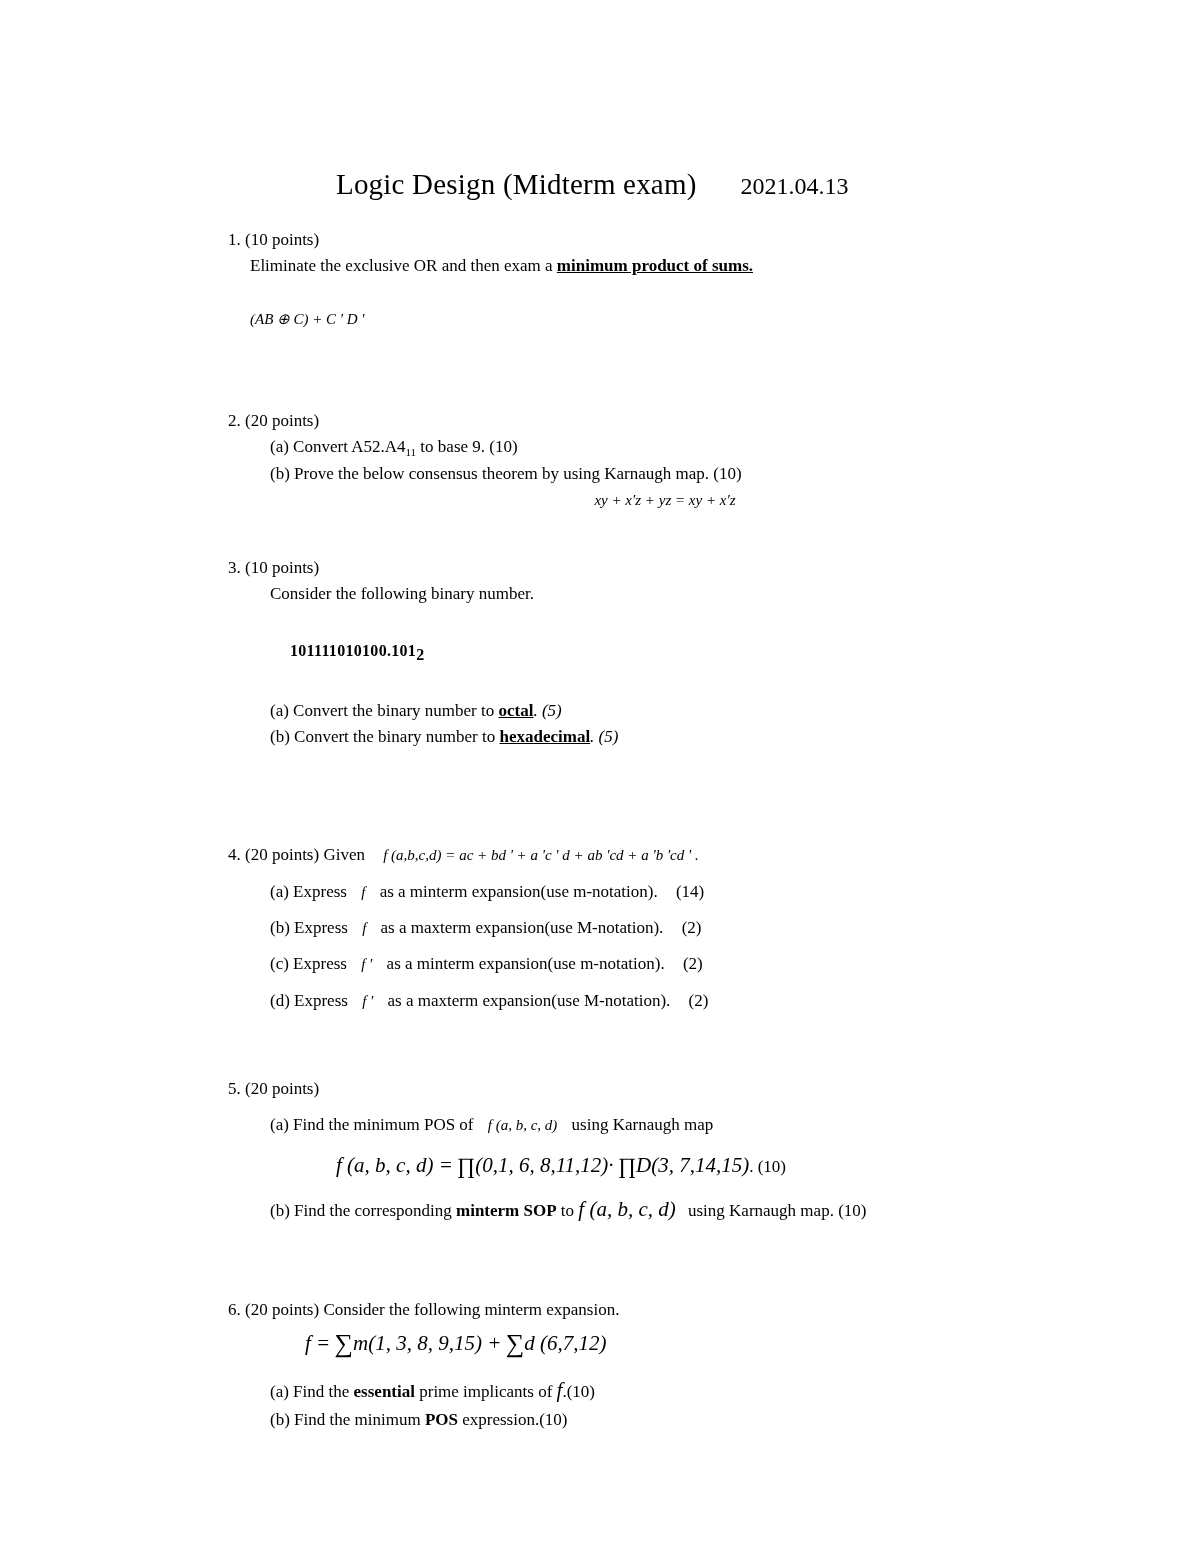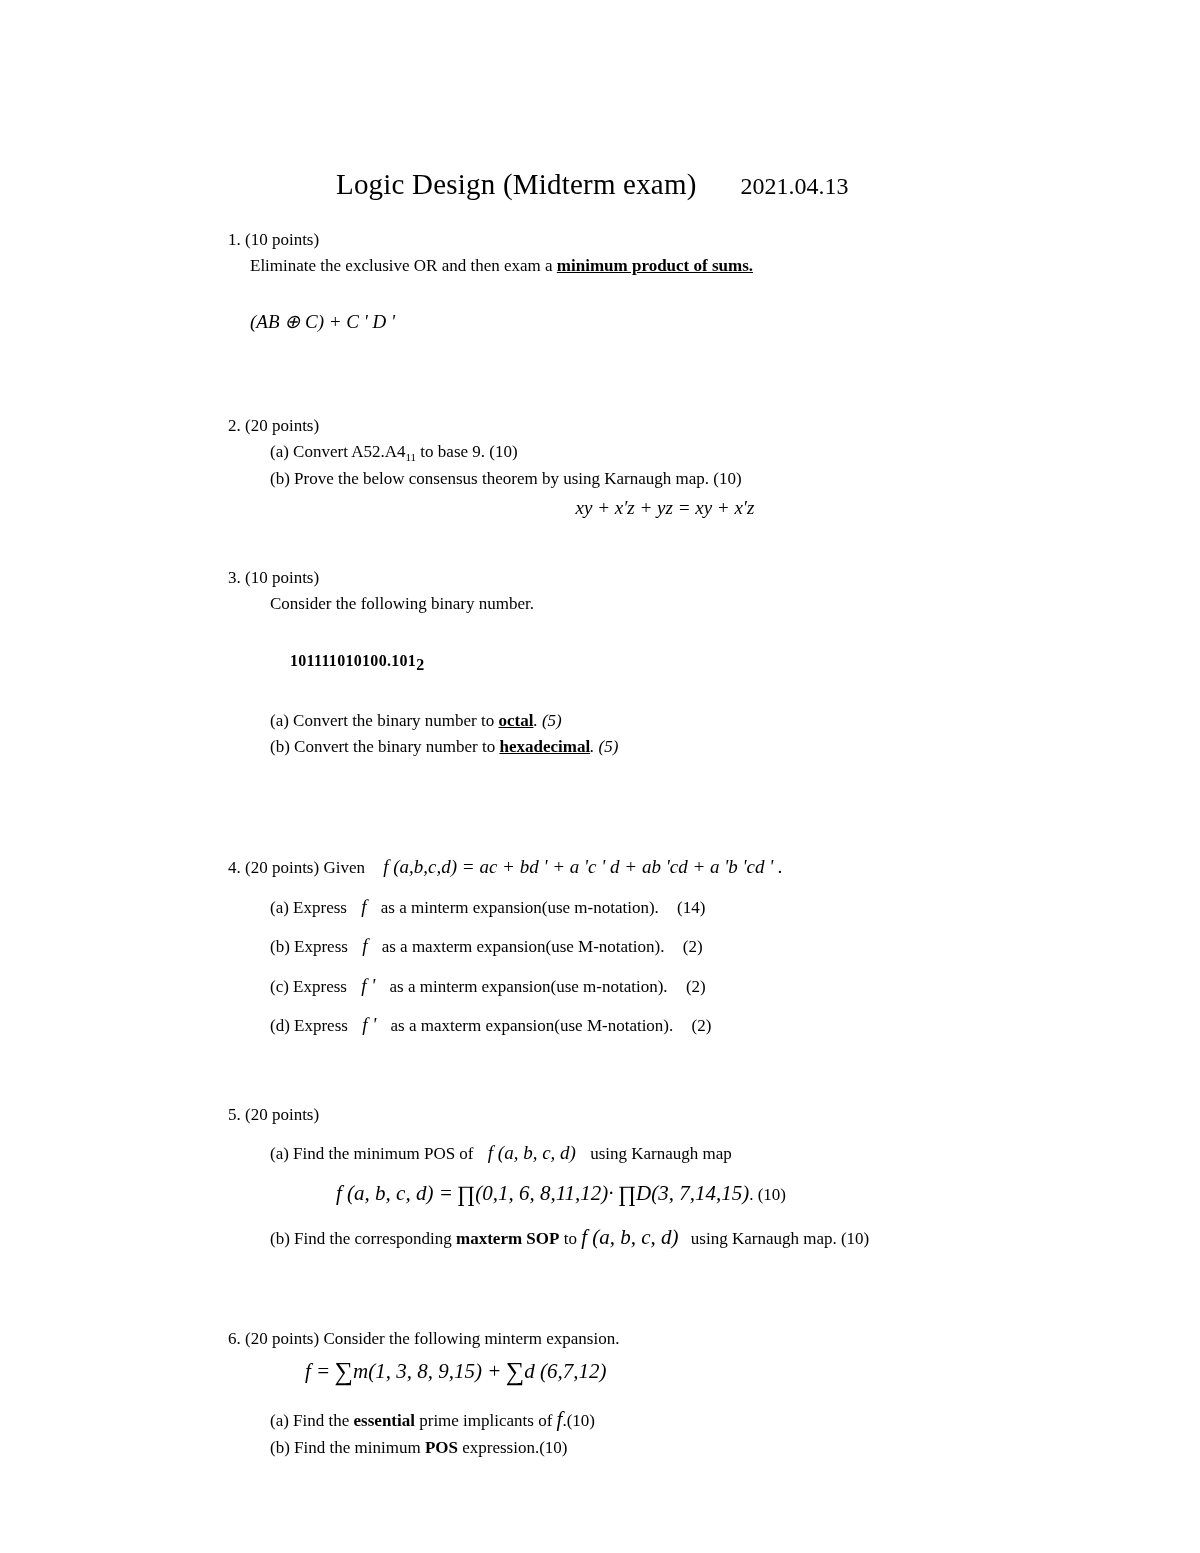--- a/index.html
+++ b/index.html
@@ -59,21 +59,21 @@
   }
   .bold-ul {
     font-weight: bold;
     text-decoration: underline;
   }
   .bold { font-weight: bold; }
   .it { font-style: italic; }
   .math {
     font-family: "Liberation Serif", serif;
     font-style: italic;
-    font-size: 19px;
+    font-size: 15px;
     white-space: nowrap;
   }
   .mathbig {
     font-size: 21px;
   }
   .sub {
     font-size: 11px;
     vertical-align: sub;
     font-style: normal;
   }
@@ -198,21 +198,21 @@
         <span>using Karnaugh map</span>
       </div>
       <div class="sp-xs"></div>
       <div class="line" style="margin-left:108px;">
         <span class="math mathbig">f (a, b, c, d) =</span>
         <span class="prod">∏</span><span class="math mathbig">(0,1, 6, 8,11,12)·</span>
         <span class="prod">∏</span><span class="math mathbig">D(3, 7,14,15)</span><span>. (10)</span>
       </div>
       <div class="sp-xs"></div>
       <div class="line indent2">
-        <span>(b) Find the corresponding </span><span class="bold">maxterm  SOP</span><span> to </span><span class="math mathbig">f (a, b, c, d)</span>
+        <span>(b) Find the corresponding </span><span class="bold">minterm  SOP</span><span> to </span><span class="math mathbig">f (a, b, c, d)</span>
         <span style="margin-left:8px;">using Karnaugh map. (10)</span>
       </div>
     </div>
 
     <div class="sp-xl"></div>
     <div class="sp-xs"></div>
 
     <div class="q">
       <div class="line">6. (20 points) Consider the following minterm expansion.</div>
       <div class="line" style="margin-left:77px;">

